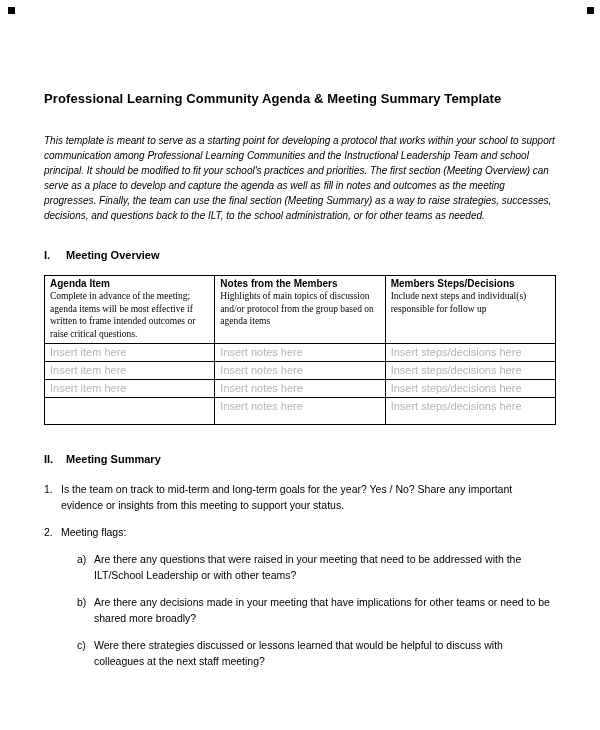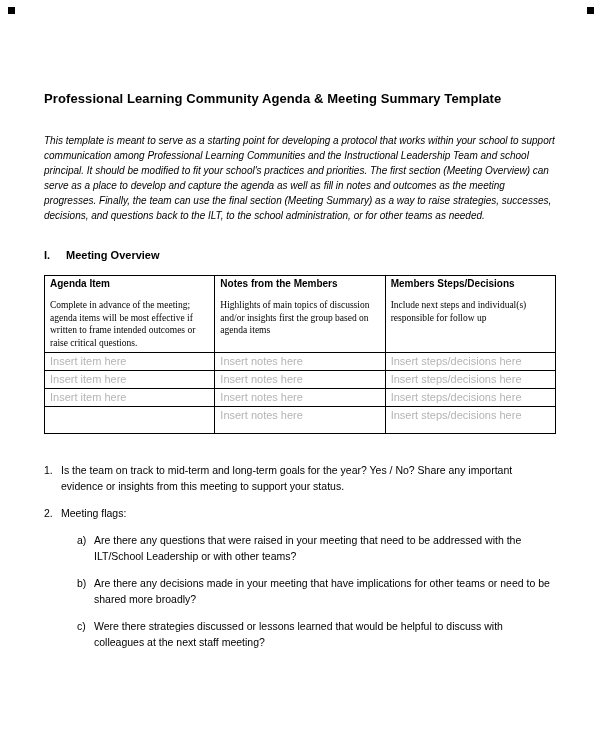--- a/index.html
+++ b/index.html
@@ -51,21 +51,21 @@
     table-layout: fixed;
     margin-bottom: 28px;
   }
   table.overview th, table.overview td {
     border: 1px solid #000;
     padding: 2px 5px 3px 5px;
     vertical-align: top;
     text-align: left;
     font-weight: normal;
   }
-  .col-title { font-size: 10px; font-weight: bold; margin-bottom: 10px; }
+  .col-title { font-size: 10px; font-weight: bold; margin-bottom: 1px; }
   .col-desc  { font-size: 9.5px; line-height: 12.5px; font-family: Liberation Serif, serif; }
   td.placeholder {
     font-size: 11px;
     color: #b4b4b4;
     height: 16px;
   }
   tr.tall td.placeholder { height: 27px; }
 
   .num-list { font-size: 10.5px; line-height: 16px; }
   .list-item { display: flex; margin-bottom: 11px; }
@@ -94,21 +94,21 @@
 
   <table class="overview">
     <thead>
       <tr>
         <th>
           <div class="col-title">Agenda Item</div>
           <div class="col-desc">Complete in advance of the meeting; agenda items will be most effective if written to frame intended outcomes or raise critical questions.</div>
         </th>
         <th>
           <div class="col-title">Notes from the Members</div>
-          <div class="col-desc">Highlights of main topics of discussion and/or insights first the group based on agenda items</div>
+          <div class="col-desc">Highlights of main topics of discussion and/or protocol from the group based on agenda items</div>
         </th>
         <th>
           <div class="col-title">Members Steps/Decisions</div>
           <div class="col-desc">Include next steps and individual(s) responsible for follow up</div>
         </th>
       </tr>
     </thead>
     <tbody>
       <tr>
         <td class="placeholder">Insert item here</td>
@@ -126,20 +126,24 @@
         <td class="placeholder">Insert steps/decisions here</td>
       </tr>
       <tr class="tall">
         <td class="placeholder"></td>
         <td class="placeholder">Insert notes here</td>
         <td class="placeholder">Insert steps/decisions here</td>
       </tr>
     </tbody>
   </table>
 
+  <div class="sec-heading sec2-heading">
+    <span class="numeral">II.</span>
+    <span>Meeting Summary</span>
+  </div>
 
   <div class="num-list">
 
     <div class="list-item">
       <span class="marker">1.</span>
       <span>Is the team on track to mid-term and long-term goals for the year?  Yes / No?  Share any important evidence or insights from this meeting to support your status.</span>
     </div>
 
     <div class="list-item">
       <span class="marker">2.</span>

